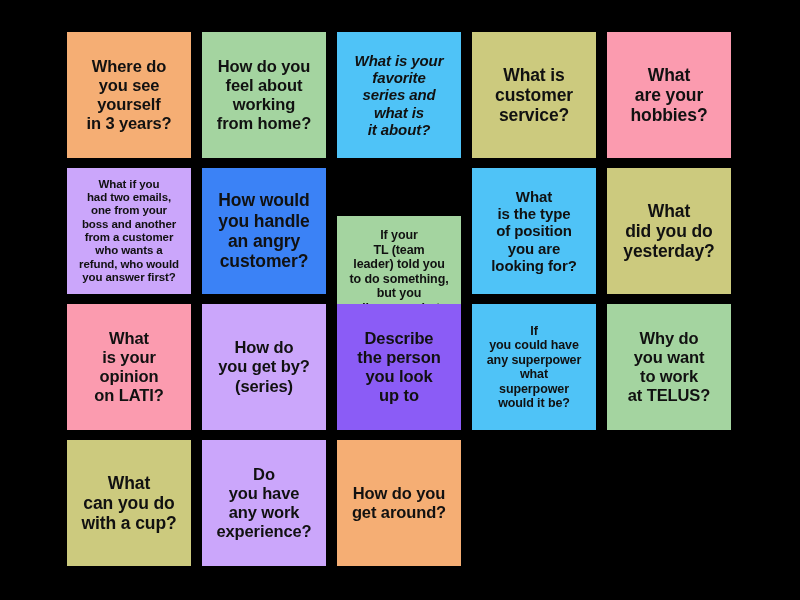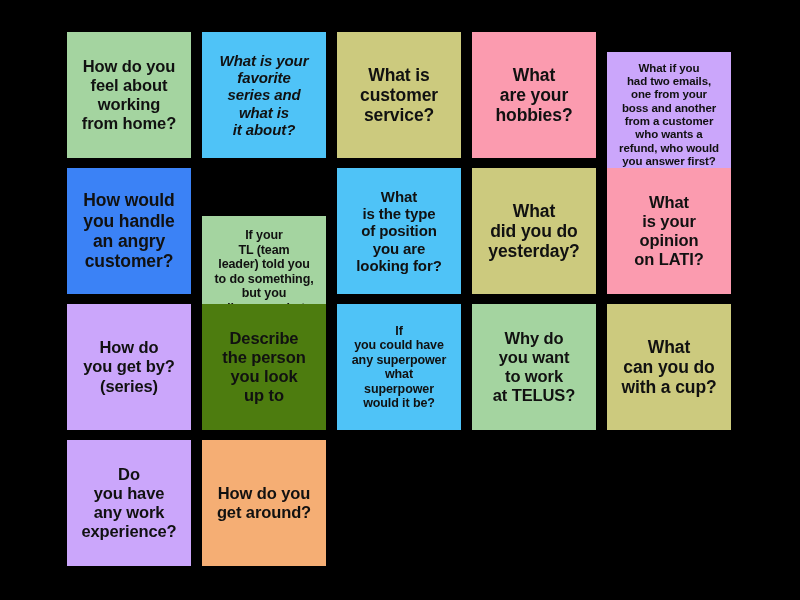--- a/index.html
+++ b/index.html
@@ -48,20 +48,26 @@
   .fs-lg .card-text { font-size: 16.5px; }
   .fs-md .card-text { font-size: 15px; }
   .fs-sm .card-text { font-size: 12.5px; }
   .fs-xs .card-text { font-size: 11.5px; }
   .card.empty { background: transparent; }
 </style>
 </head>
 <body style="background: rgb(0, 0, 0);">
 
 <div id="board">
+    <div class="card fs-lg" style="background: rgb(245, 174, 116);">
+      <span class="card-text">Where do
+you see
+yourself
+in 3 years?</span>
+    </div>
     <div class="card fs-lg" style="background: rgb(164, 212, 160);">
       <span class="card-text">How do you
 feel about
 working
 from home?</span>
     </div>
     <div class="card fs-md" style="background: rgb(79, 195, 247); font-style: italic;">
       <span class="card-text">What is your
 favorite
 series and
@@ -71,21 +77,21 @@
     <div class="card fs-xl" style="background: rgb(204, 202, 126);">
       <span class="card-text">What is
 customer
 service?</span>
     </div>
     <div class="card fs-xl" style="background: rgb(251, 155, 175);">
       <span class="card-text">What
 are your
 hobbies?</span>
     </div>
-    <div class="card fs-xs" style="background: rgb(203, 166, 251); margin-top: 20px;">
+    <div class="card fs-xs" style="background: rgb(203, 166, 251);">
       <span class="card-text">What if you
 had two emails,
 one from your
 boss and another
 from a customer
 who wants a
 refund, who would
 you answer first?</span>
     </div>
     <div class="card fs-xl" style="background: #3b82f6; align-items: center;">
@@ -119,21 +125,21 @@
       <span class="card-text">What
 is your
 opinion
 on LATI?</span>
     </div>
     <div class="card fs-lg" style="background: rgb(203, 166, 251);">
       <span class="card-text">How do
 you get by?
 (series)</span>
     </div>
-    <div class="card fs-lg" style="background: #4d7c0f; text-align: center;">
+    <div class="card fs-lg" style="background: #8b5cf6; text-align: center;">
       <span class="card-text">Describe
 the person
 you look
 up to</span>
     </div>
     <div class="card fs-sm" style="background: rgb(79, 195, 247);">
       <span class="card-text">If
 you could have
 any superpower
 what

